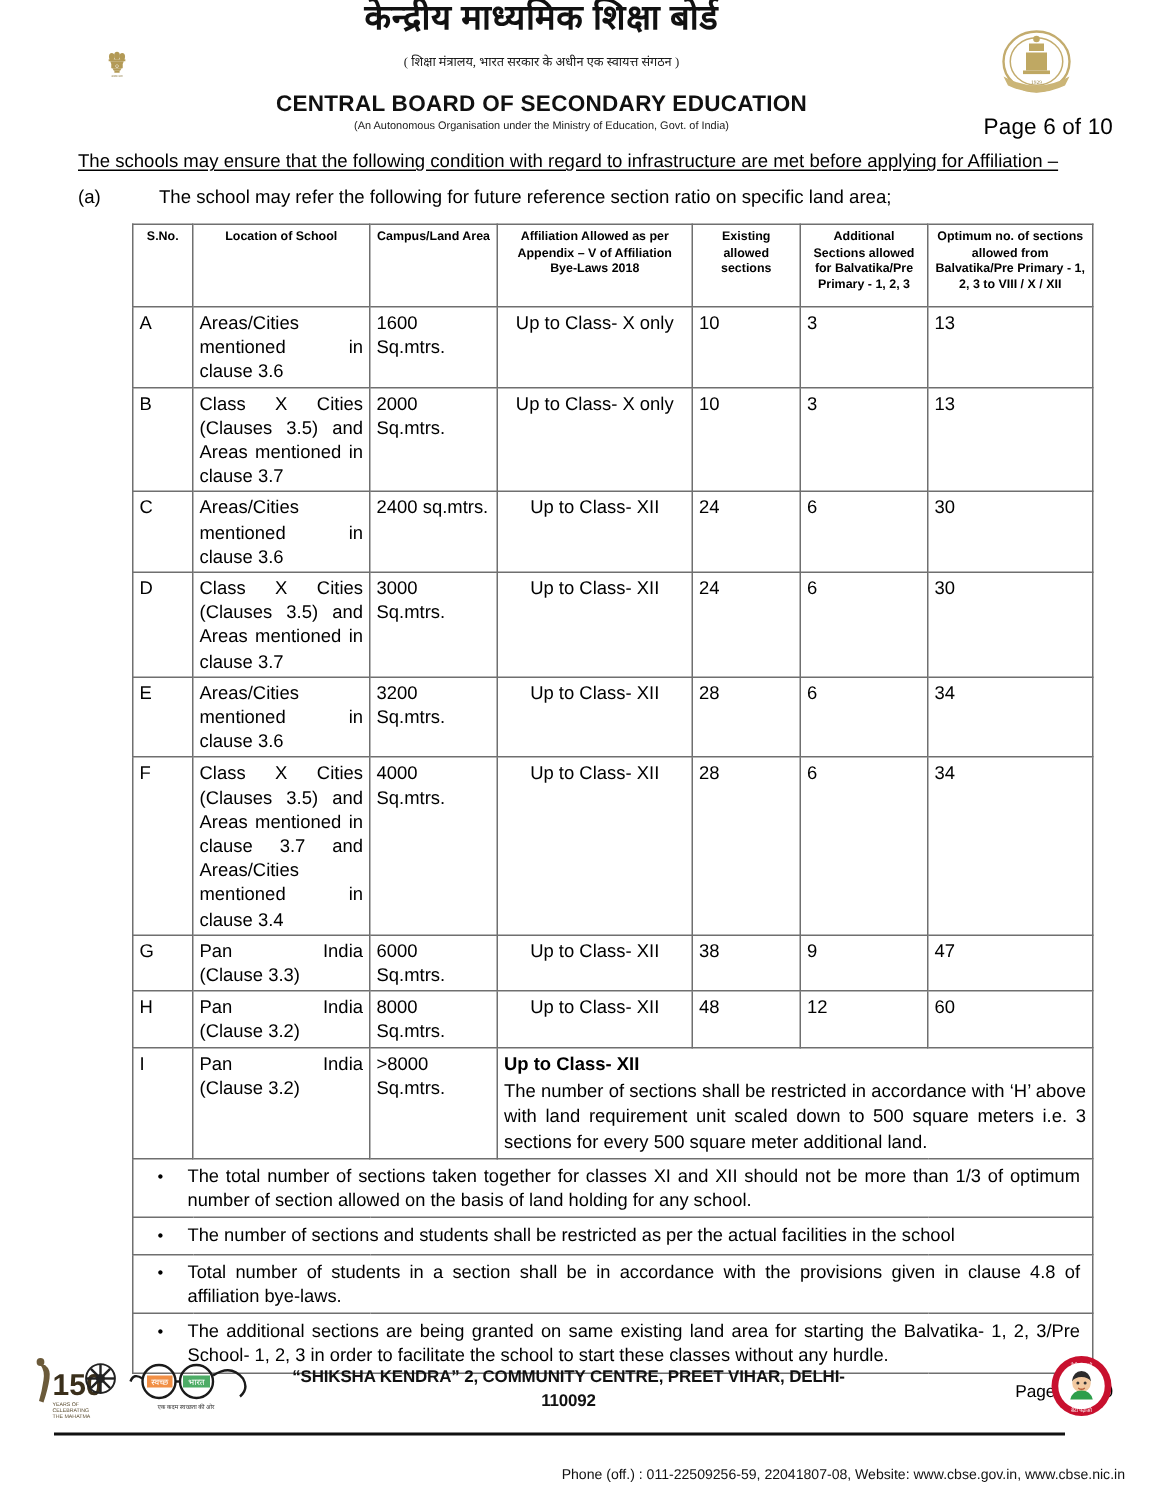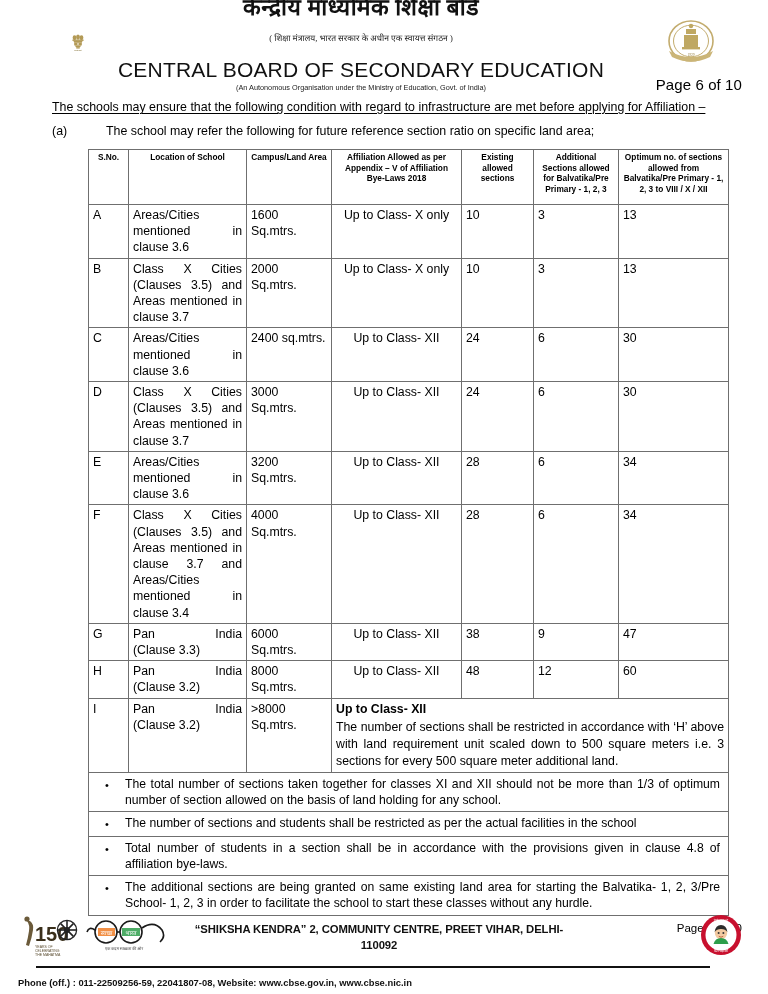--- a/index.html
+++ b/index.html
@@ -26,21 +26,21 @@
   .hindi-title {
     font-family: "Liberation Serif", serif;
     font-size: 23px; font-weight: 700; letter-spacing: .5px;
     line-height: 1.05; color: #111; white-space: nowrap;
   }
   .hindi-sub {
     font-family: "Liberation Serif", serif;
     font-size: 8.5px; color: #1a1a1a; margin-top: 11px;
   }
   .eng-title {
-    font-size: 21px; font-weight: 400; letter-spacing: .2px;
+    font-size: 15px; font-weight: 700; letter-spacing: .2px;
     margin-top: 15px; color: #111; white-space: nowrap;
   }
   .eng-sub { font-size: 7.3px; color: #1a1a1a; margin-top: 1px; }
 
   .page-no-top {
     text-align: right; font-size: 15px; padding: 2px 26px 0 0;
     letter-spacing: .1px;
   }
 
   
@@ -118,21 +118,21 @@
     font-family: "Liberation Serif", serif;
     font-size: 12.5px; color: #111; line-height: 17px;
   }
   .addr-en {
     font-size: 11.3px; font-weight: 700; color: #111; line-height: 16px; letter-spacing: -.1px;
   }
   .footer-rule {
     border-top: 2px solid #111; margin: 1px 40px 0 18px;
   }
   .phone-line {
-    text-align: left; font-size: 9.4px; font-weight: 700; padding-top: 9px; color: #111;
+    text-align: right; font-size: 9.4px; font-weight: 400; padding-top: 20px; color: #111;
   }
 </style>
 </head>
 <body>
 
 <div class="doc-header">
 
   <div class="emblem-left">
     <svg width="46" height="56" viewBox="0 0 46 56" aria-hidden="true">
       <g fill="#b39a56">

